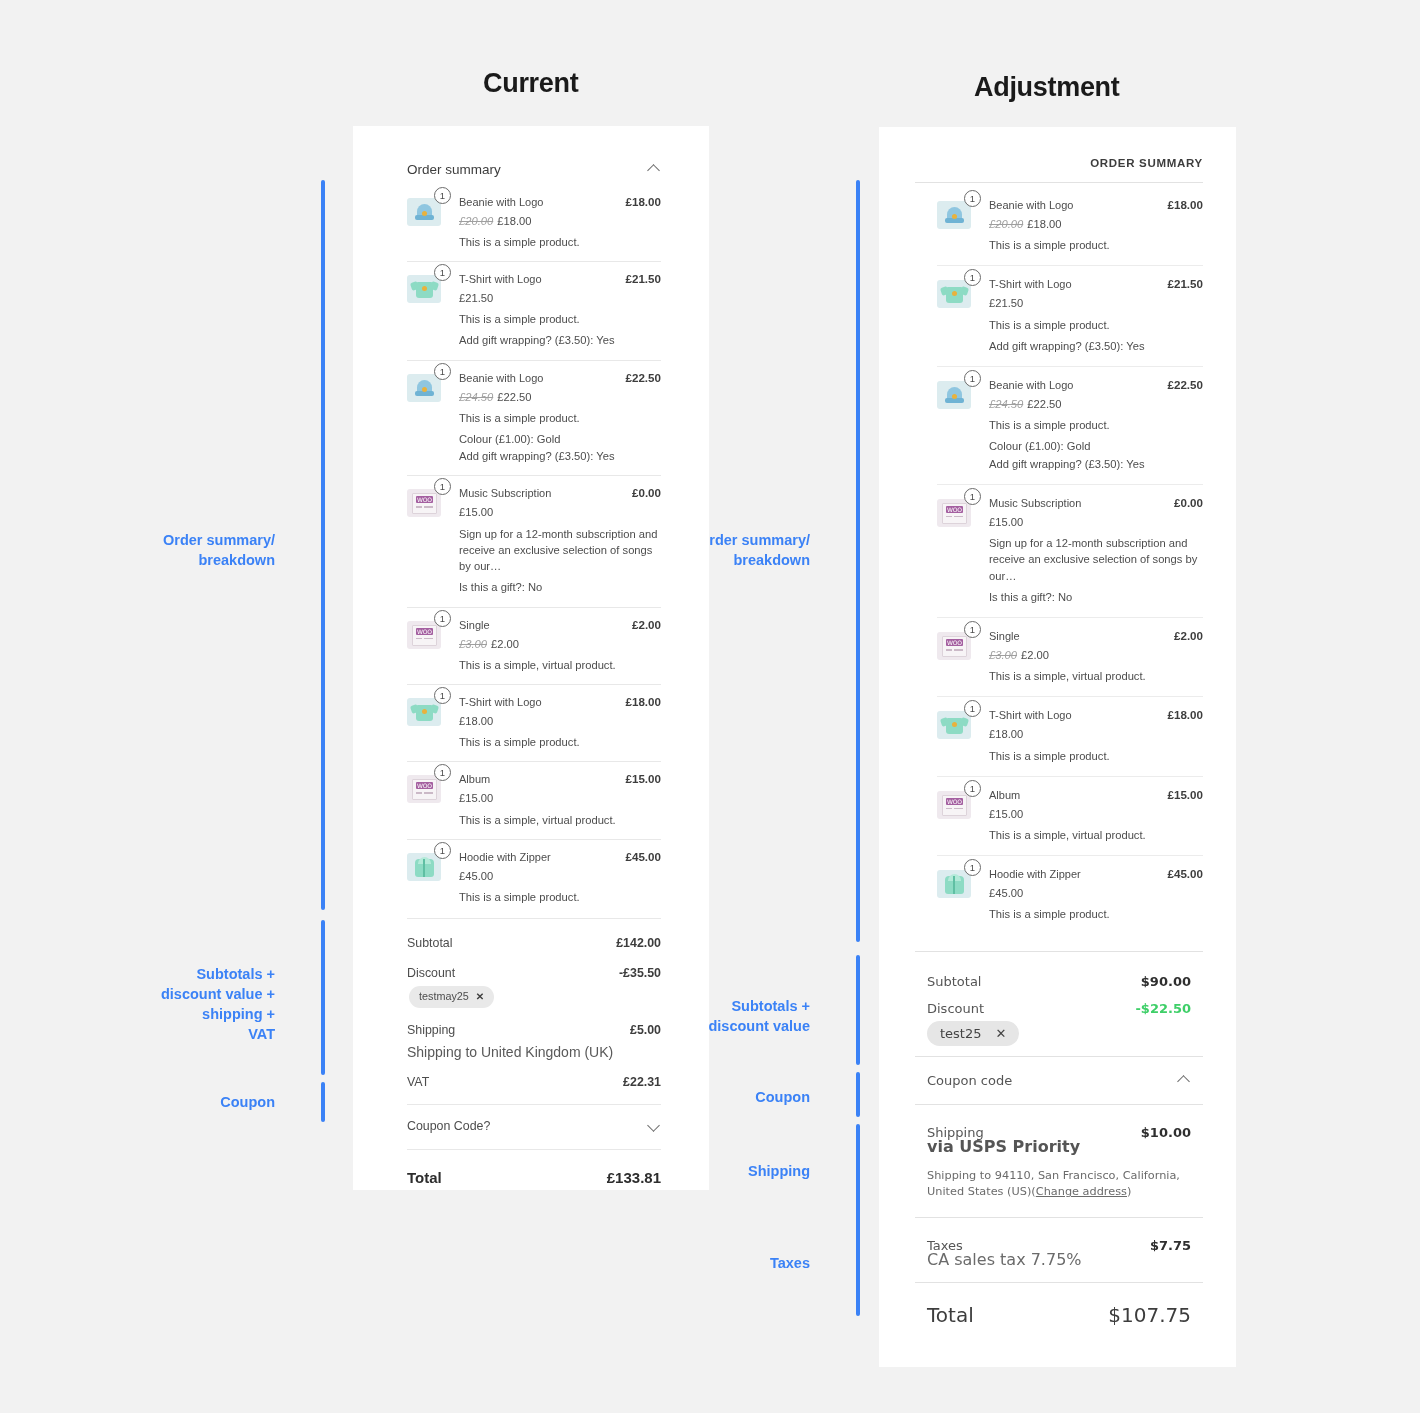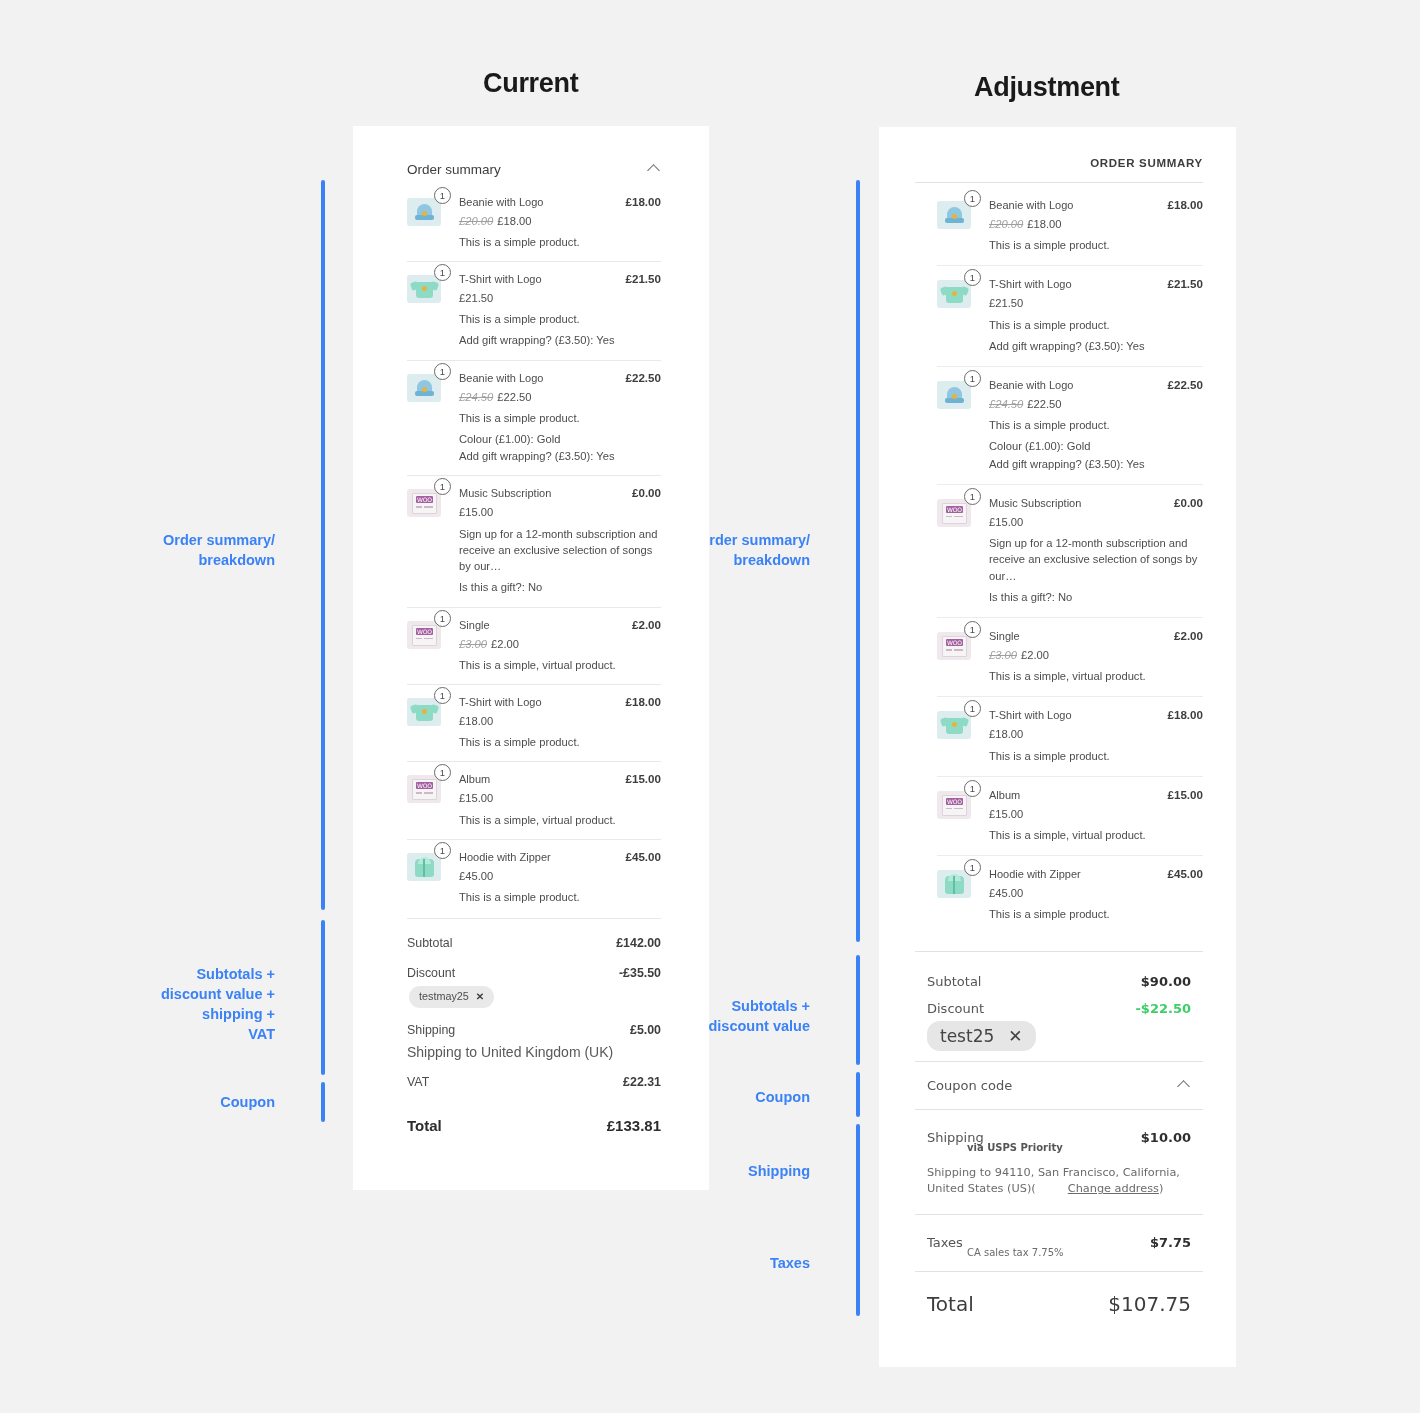--- a/index.html
+++ b/index.html
@@ -220,31 +220,31 @@
   .adj-trow {
     display: flex;
     justify-content: space-between;
     align-items: baseline;
     padding: 6px 0;
     font-size: 13px;
     color: #555;
   }
   .adj-trow .v { font-weight: bold; color: #2f2f2f; }
   .adj-trow .v.green { color: #3ecf68; }
-  .adj-sub { font-size: 10px; color: #555; font-weight: bold; margin-top: -3px; margin-left: 40px; }
+  .adj-sub { font-size: 16px; color: #555; font-weight: bold; margin-top: -3px; }
   .adj-note { font-size: 11.3px; color: #6b6b6b; line-height: 1.45; padding: 12px 0 4px 0; }
-  .adj-note a { color: #6b6b6b; margin-left: 32px; }
+  .adj-note a { color: #6b6b6b; }
   .adj-pill {
     display: inline-flex;
     align-items: center;
     gap: 14px;
     background: #e6e6e6;
     border-radius: 13px;
     padding: 5px 13px;
-    font-size: 17px;
+    font-size: 13px;
     color: #444;
     margin: 5px 0 10px 0;
   }
   .adj-divider { border-top: 1px solid #e2e2e2; }
   .adj-coupon {
     display: flex;
     justify-content: space-between;
     align-items: center;
     padding: 16px 12px;
     font-size: 13px;
@@ -575,20 +575,24 @@
         <span>Shipping</span>
         <span class="v">£5.00</span>
       </div>
       <div class="tot-sub">Shipping to United Kingdom (UK)</div>
       <div class="tot-row">
         <span>VAT</span>
         <span class="v">£22.31</span>
       </div>
     </div>
 
+    <div class="cur-coupon">
+      <span>Coupon Code?</span>
+      <span class="chev down"></span>
+    </div>
 
     <div class="cur-grand">
       <span>Total</span>
       <span>£133.81</span>
     </div>
   </div>
 </div>
 
 <div class="panel" id="panel-adjustment">
   <div class="adj">

